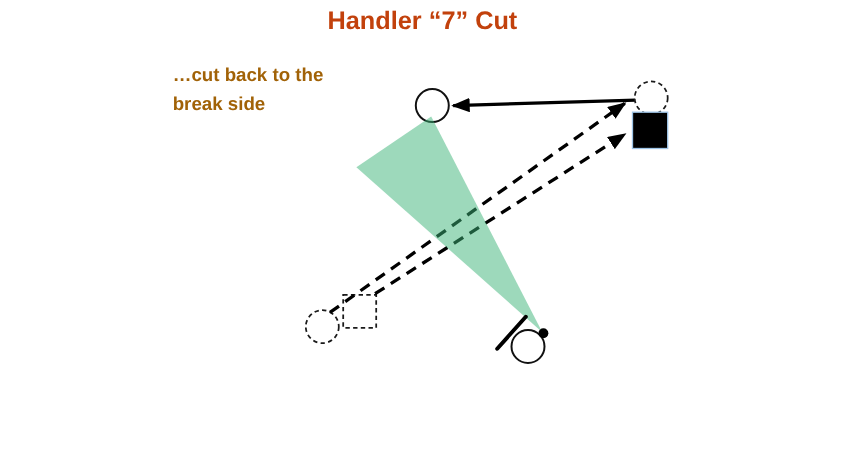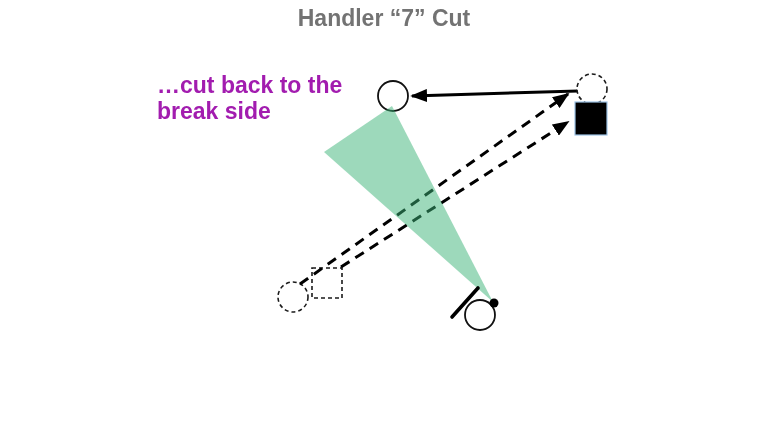--- a/index.html
+++ b/index.html
@@ -5,26 +5,26 @@
   html,body { margin:0; padding:0; }
   body {
     width:768px; height:432px; background:#ffffff;
     font-family:"Liberation Sans", sans-serif;
     overflow:hidden;
   }
   .slide { position:relative; width:768px; height:432px; background:#ffffff; }
   .slide-title {
     position:absolute; top:4px; left:0; right:0;
     text-align:center; font-size:23px; line-height:28px;
-    font-weight:700; color:#737373;
+    font-weight:700; color:#c2410c;
   }
   .annotation {
     position:absolute; left:157px; top:56px;
-    font-size:23px; line-height:26px; font-weight:700;
-    color:#a21caf; white-space:nowrap;margin-top:16px;
+    font-size:17px; line-height:26px; font-weight:700;
+    color:#a16207; white-space:nowrap;
   }
   .diagram-svg { position:absolute; left:0; top:0; }
 </style>
 </head>
 <body>
 
 <div class="slide">
 
   <div class="slide-title">Handler “7” Cut</div>
 

